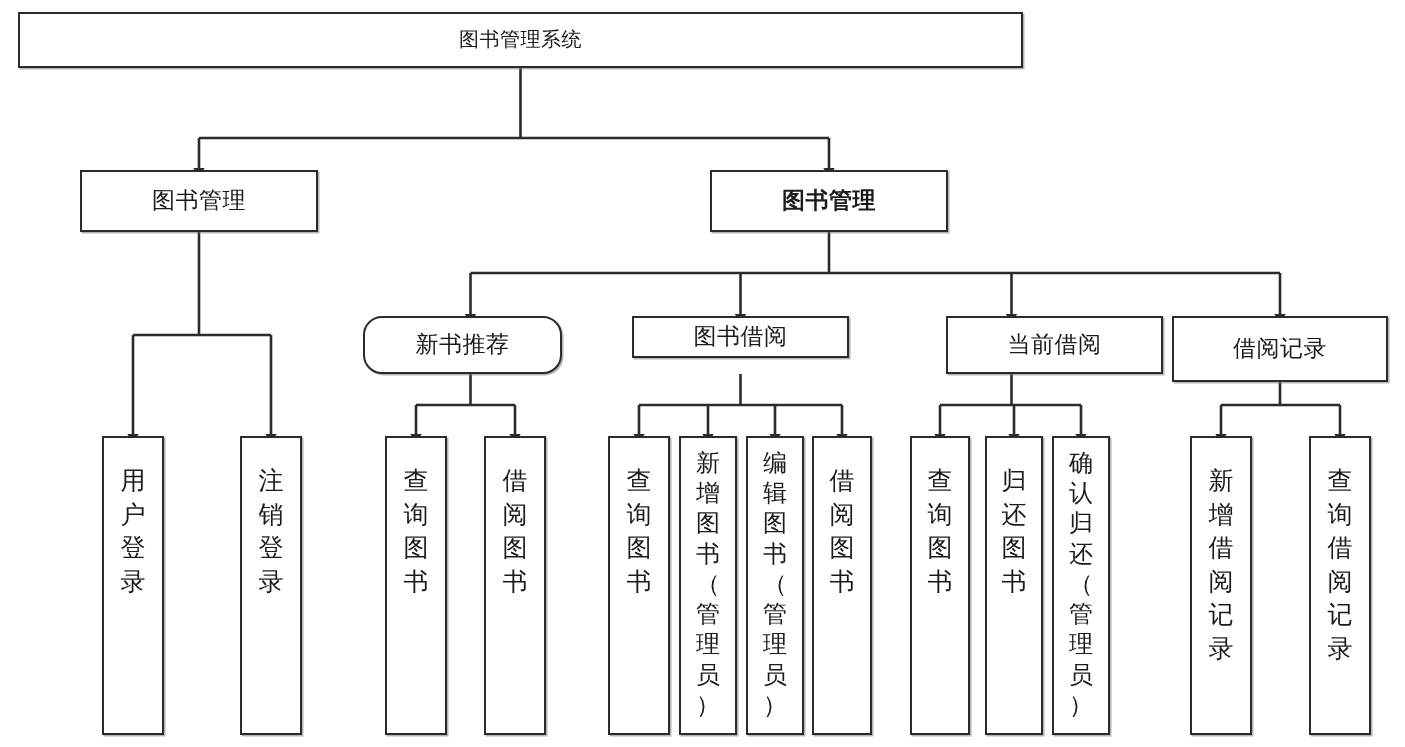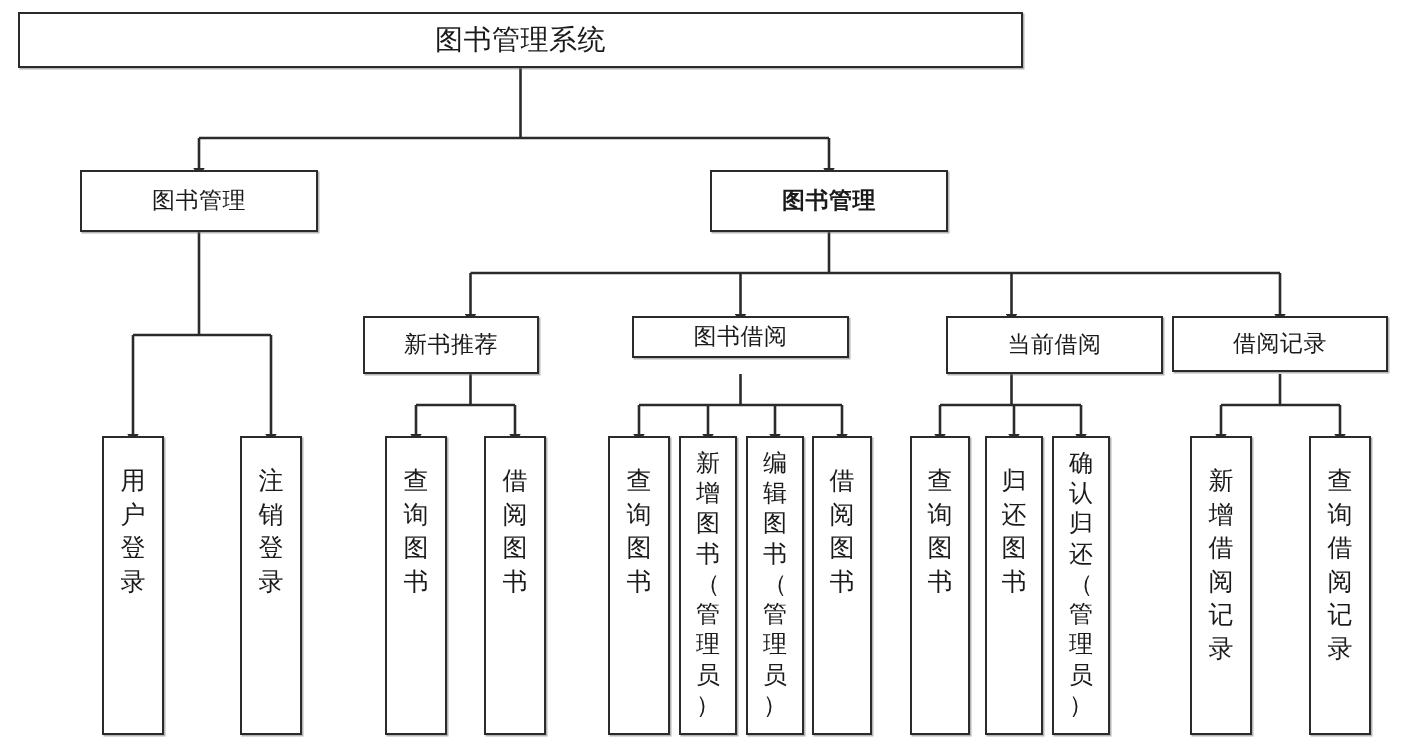--- a/index.html
+++ b/index.html
@@ -42,21 +42,21 @@
     text-align: center;
     line-height: 1.18;
     letter-spacing: 0.5px;
     white-space: pre;
   }
   
   .node.horiz .label {
     font-size: 23px;
   }
   .node.level-0 .label {
-    font-size: 28px;
+    font-size: 20px;
   }
   
   .node.vert {
     align-items: flex-start;
     justify-content: center;
     padding-top: 26px;
   }
   .node.vert .label {
     font-size: 25px;
     line-height: 1.34;
@@ -131,30 +131,30 @@
   <div id="node-group">
       <div class="node level-0 horiz" id="node-root" style="left: 18px; top: 12px; width: 1005px; height: 56px;">
         <span class="label">图书管理系统</span>
       </div>
       <div class="node level-1 horiz" id="node-user-login" style="left: 80px; top: 170px; width: 238px; height: 62px;">
         <span class="label">图书管理</span>
       </div>
       <div class="node level-1 horiz" id="node-book-manage" style="left: 710px; top: 170px; width: 238px; height: 62px; font-weight: bold;">
         <span class="label">图书管理</span>
       </div>
-      <div class="node level-2 horiz" id="node-new-book-rec" style="left: 363px; top: 316px; width: 176px; height: 58px;">
+      <div class="node level-2 horiz" id="node-new-book-rec" style="left: 363px; top: 316px; width: 199px; height: 58px; border-radius: 19px;">
         <span class="label">新书推荐</span>
       </div>
       <div class="node level-2 horiz" id="node-book-borrow" style="left: 632px; top: 316px; width: 217px; height: 42px;">
         <span class="label">图书借阅</span>
       </div>
       <div class="node level-2 horiz" id="node-current-borrow" style="left: 946px; top: 316px; width: 217px; height: 58px;">
         <span class="label">当前借阅</span>
       </div>
-      <div class="node level-2 horiz" id="node-borrow-record" style="left: 1172px; top: 316px; width: 216px; height: 56px;">
+      <div class="node level-2 horiz" id="node-borrow-record" style="left: 1172px; top: 316px; width: 216px; height: 66px;">
         <span class="label">借阅记录</span>
       </div>
       <div class="node level-3 vert" id="node-leaf-user-login" style="left: 102px; top: 436px; width: 62px; height: 299px;">
         <span class="label">用
 户
 登
 录</span>
       </div>
       <div class="node level-3 vert" id="node-leaf-user-logout" style="left: 240px; top: 436px; width: 62px; height: 299px;">
         <span class="label">注

